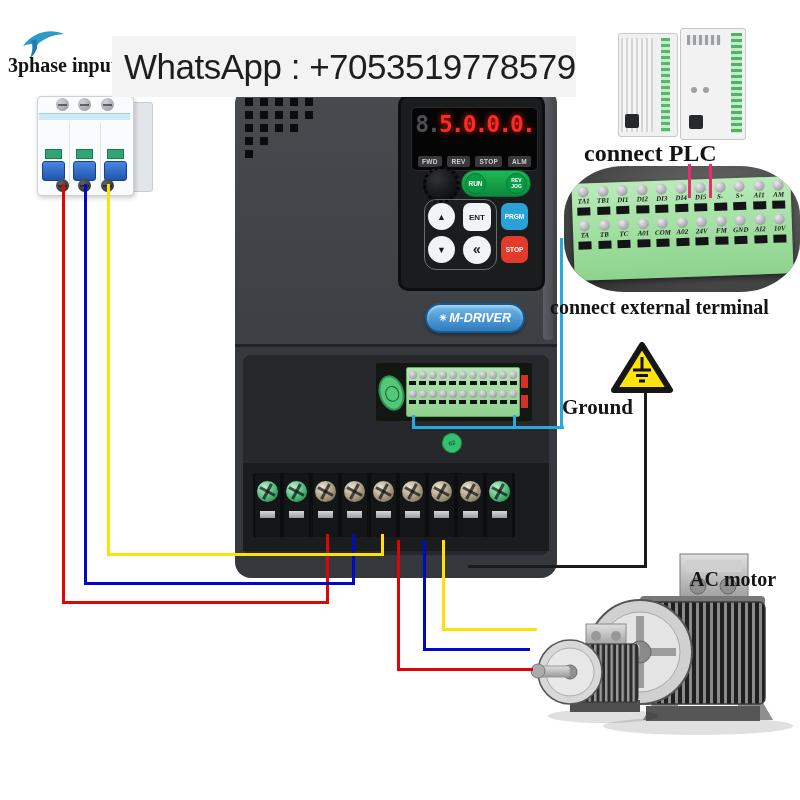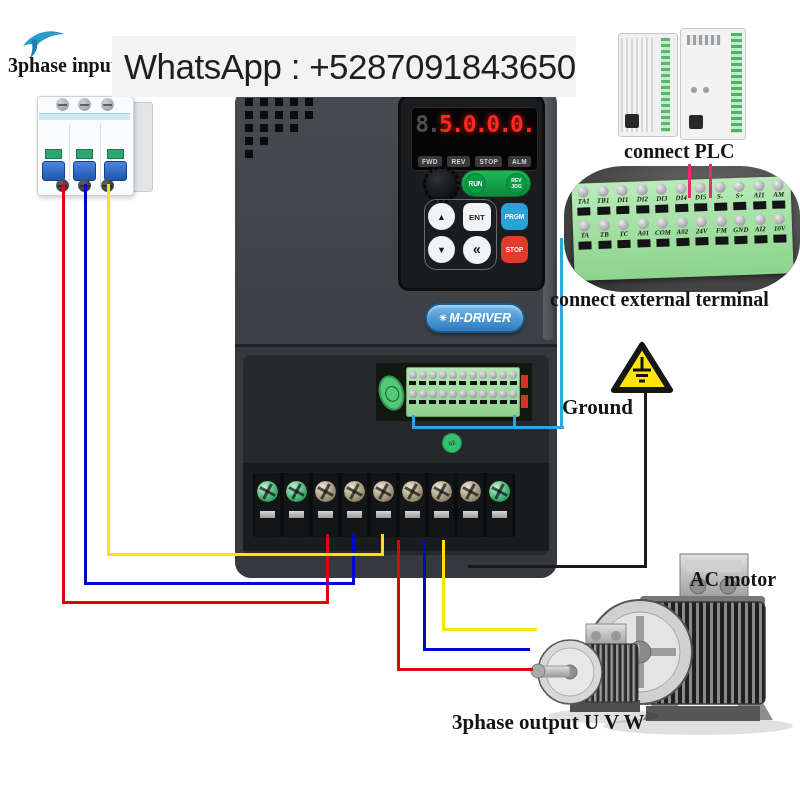--- a/index.html
+++ b/index.html
@@ -126,55 +126,55 @@
      background:repeating-linear-gradient(180deg,#57b86b 0 3px,#c4e9cb 3px 6px)}
   .plc-b{position:absolute;left:62px;top:2px;width:64px;height:110px;background:#f2f2f2;border:1px solid #c6c9cb;border-radius:3px}
   .plc-b .gcomb{position:absolute;right:3px;top:4px;width:11px;height:100px;
      background:repeating-linear-gradient(180deg,#4fb365 0 3px,#c4e9cb 3px 6px)}
   .plc-b .holes{position:absolute;left:6px;top:6px;width:34px;height:10px;
      background:repeating-linear-gradient(90deg,#9aa0a4 0 3px,#e8e8e8 3px 6px)}
   .plc-btn{position:absolute;width:14px;height:14px;background:#26282a;border-radius:2px}
   .plc-a .plc-btn{left:6px;top:80px}
   .plc-b .plc-btn{left:8px;top:86px}
   .plc-dot{position:absolute;width:6px;height:6px;border-radius:50%;background:#9aa0a4}
-  .lbl-plc{left:624px;top:140px;font-size:20px}
+  .lbl-plc{left:584px;top:140px;font-size:24px}
 
   
   .ext-photo{position:absolute;left:564px;top:166px;width:236px;height:126px;z-index:3;
              border-radius:60px/50px;overflow:hidden;
              background:radial-gradient(ellipse at 62% 35%,#737373,#4a4a4a 58%,#303030)}
   .ext-green{position:absolute;left:9px;top:14px;width:219px;height:97px;border-radius:4px;
              transform:rotate(-2deg);background:linear-gradient(180deg,#b9ebb9,#8cd38c);
              box-shadow:0 3px 6px rgba(0,0,0,.5);padding:3px 2px;box-sizing:border-box}
   .tgroup{margin-bottom:5px}
   .trow{display:flex}
   .tcell{width:19.5px;display:flex;flex-direction:column;align-items:center}
   .tscrew{width:11px;height:11px;border-radius:50%;background:radial-gradient(circle at 35% 30%,#eaeaee,#84848c)}
   .tlabel{font:italic bold 7px "Liberation Serif",serif;color:#1c1c1c;height:9px;line-height:9px;white-space:nowrap}
   .thole{width:13px;height:8px;background:#141416;margin-top:1px}
-  .lbl-ext{left:550px;top:288px;font-size:20px}
+  .lbl-ext{left:550px;top:296px;font-size:20px}
 
   
   .motor{position:absolute;left:528px;top:544px;z-index:2}
   .lbl-acmotor{left:690px;top:568px;font-size:20px}
   .lbl-out{left:452px;top:710px;font-size:21px}
 </style>
 </head>
 <body>
 
 <div class="canvas">
 
   <svg class="bird" width="46" height="34" viewBox="0 0 46 34">
     <path d="M3 20 C 13 6, 30 2, 44 8 C 31 9, 23 13, 17 19 C 13 17, 8 18, 3 20 Z" fill="#2d9bc8"></path>
     <path d="M16 13 C 19 19, 17 27, 10 32 C 13 25, 13 19, 11 15 Z" fill="#1d7fae"></path>
   </svg>
   <div class="lbl phase-in">3phase input</div>
 
   <div class="banner">
-    <span>WhatsApp : +5287091843650</span>
+    <span>WhatsApp : +7053519778579</span>
   </div>
 
   <div class="breaker">
     <div class="brk-wing"></div>
     <div class="brk-body">
       <div class="brk-stripe"></div>
       <div class="brk-div d1"></div>
       <div class="brk-div d2"></div>
       <div class="brk-win w1"></div>
       <div class="brk-win w2"></div>
@@ -589,15 +589,14 @@
       <circle cx="88" cy="92" r="5" fill="#999"></circle>
       <rect x="42" y="100" width="68" height="58" rx="4" fill="url(#fins2)" stroke="#333"></rect>
       <circle cx="42" cy="128" r="32" fill="#d8d8d8" stroke="#555" stroke-width="1.5"></circle>
       <circle cx="42" cy="128" r="24" fill="#e8e8e8" stroke="#aaa"></circle>
       <circle cx="42" cy="128" r="7" fill="#909090" stroke="#666"></circle>
       <rect x="8" y="122" width="34" height="11" rx="2" fill="url(#metal)" stroke="#999"></rect>
       <circle cx="10" cy="127" r="7" fill="#ababab" stroke="#777"></circle>
     </g>
   </svg>
   <div class="lbl lbl-acmotor">AC motor</div>
-  <div class="lbl lbl-out">3phase output U V W</div>
 
 </div>
 
 </body></html>

